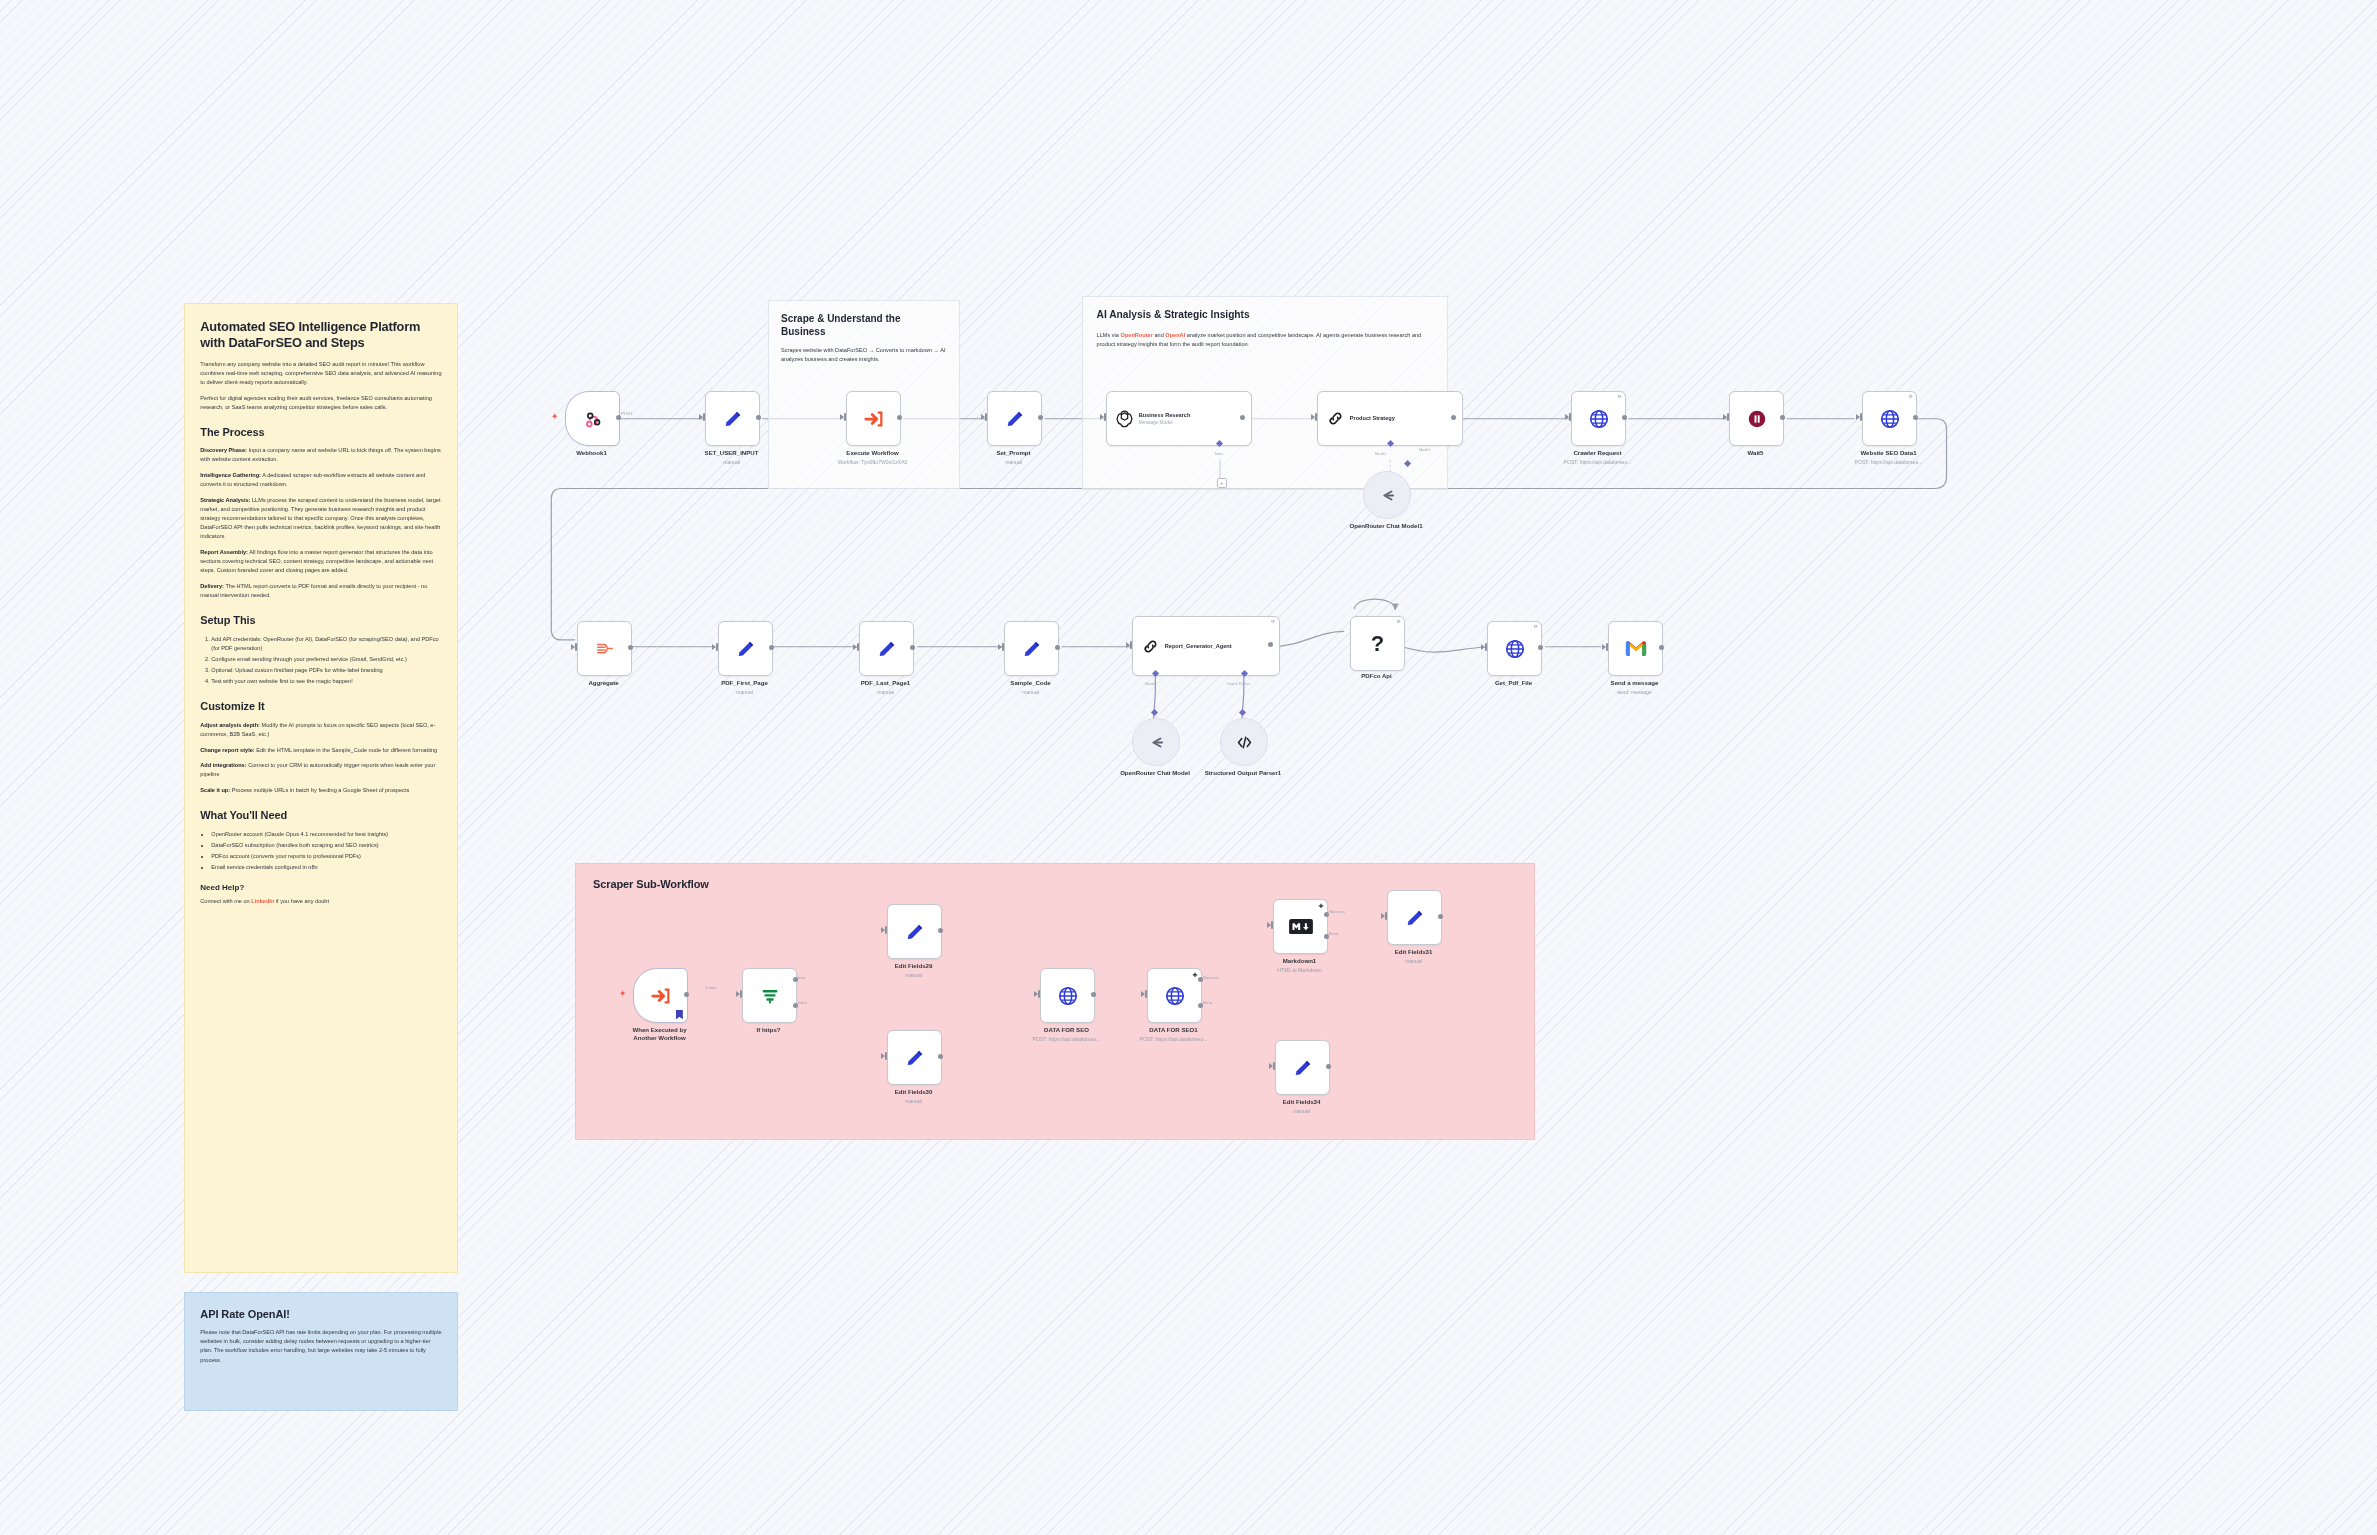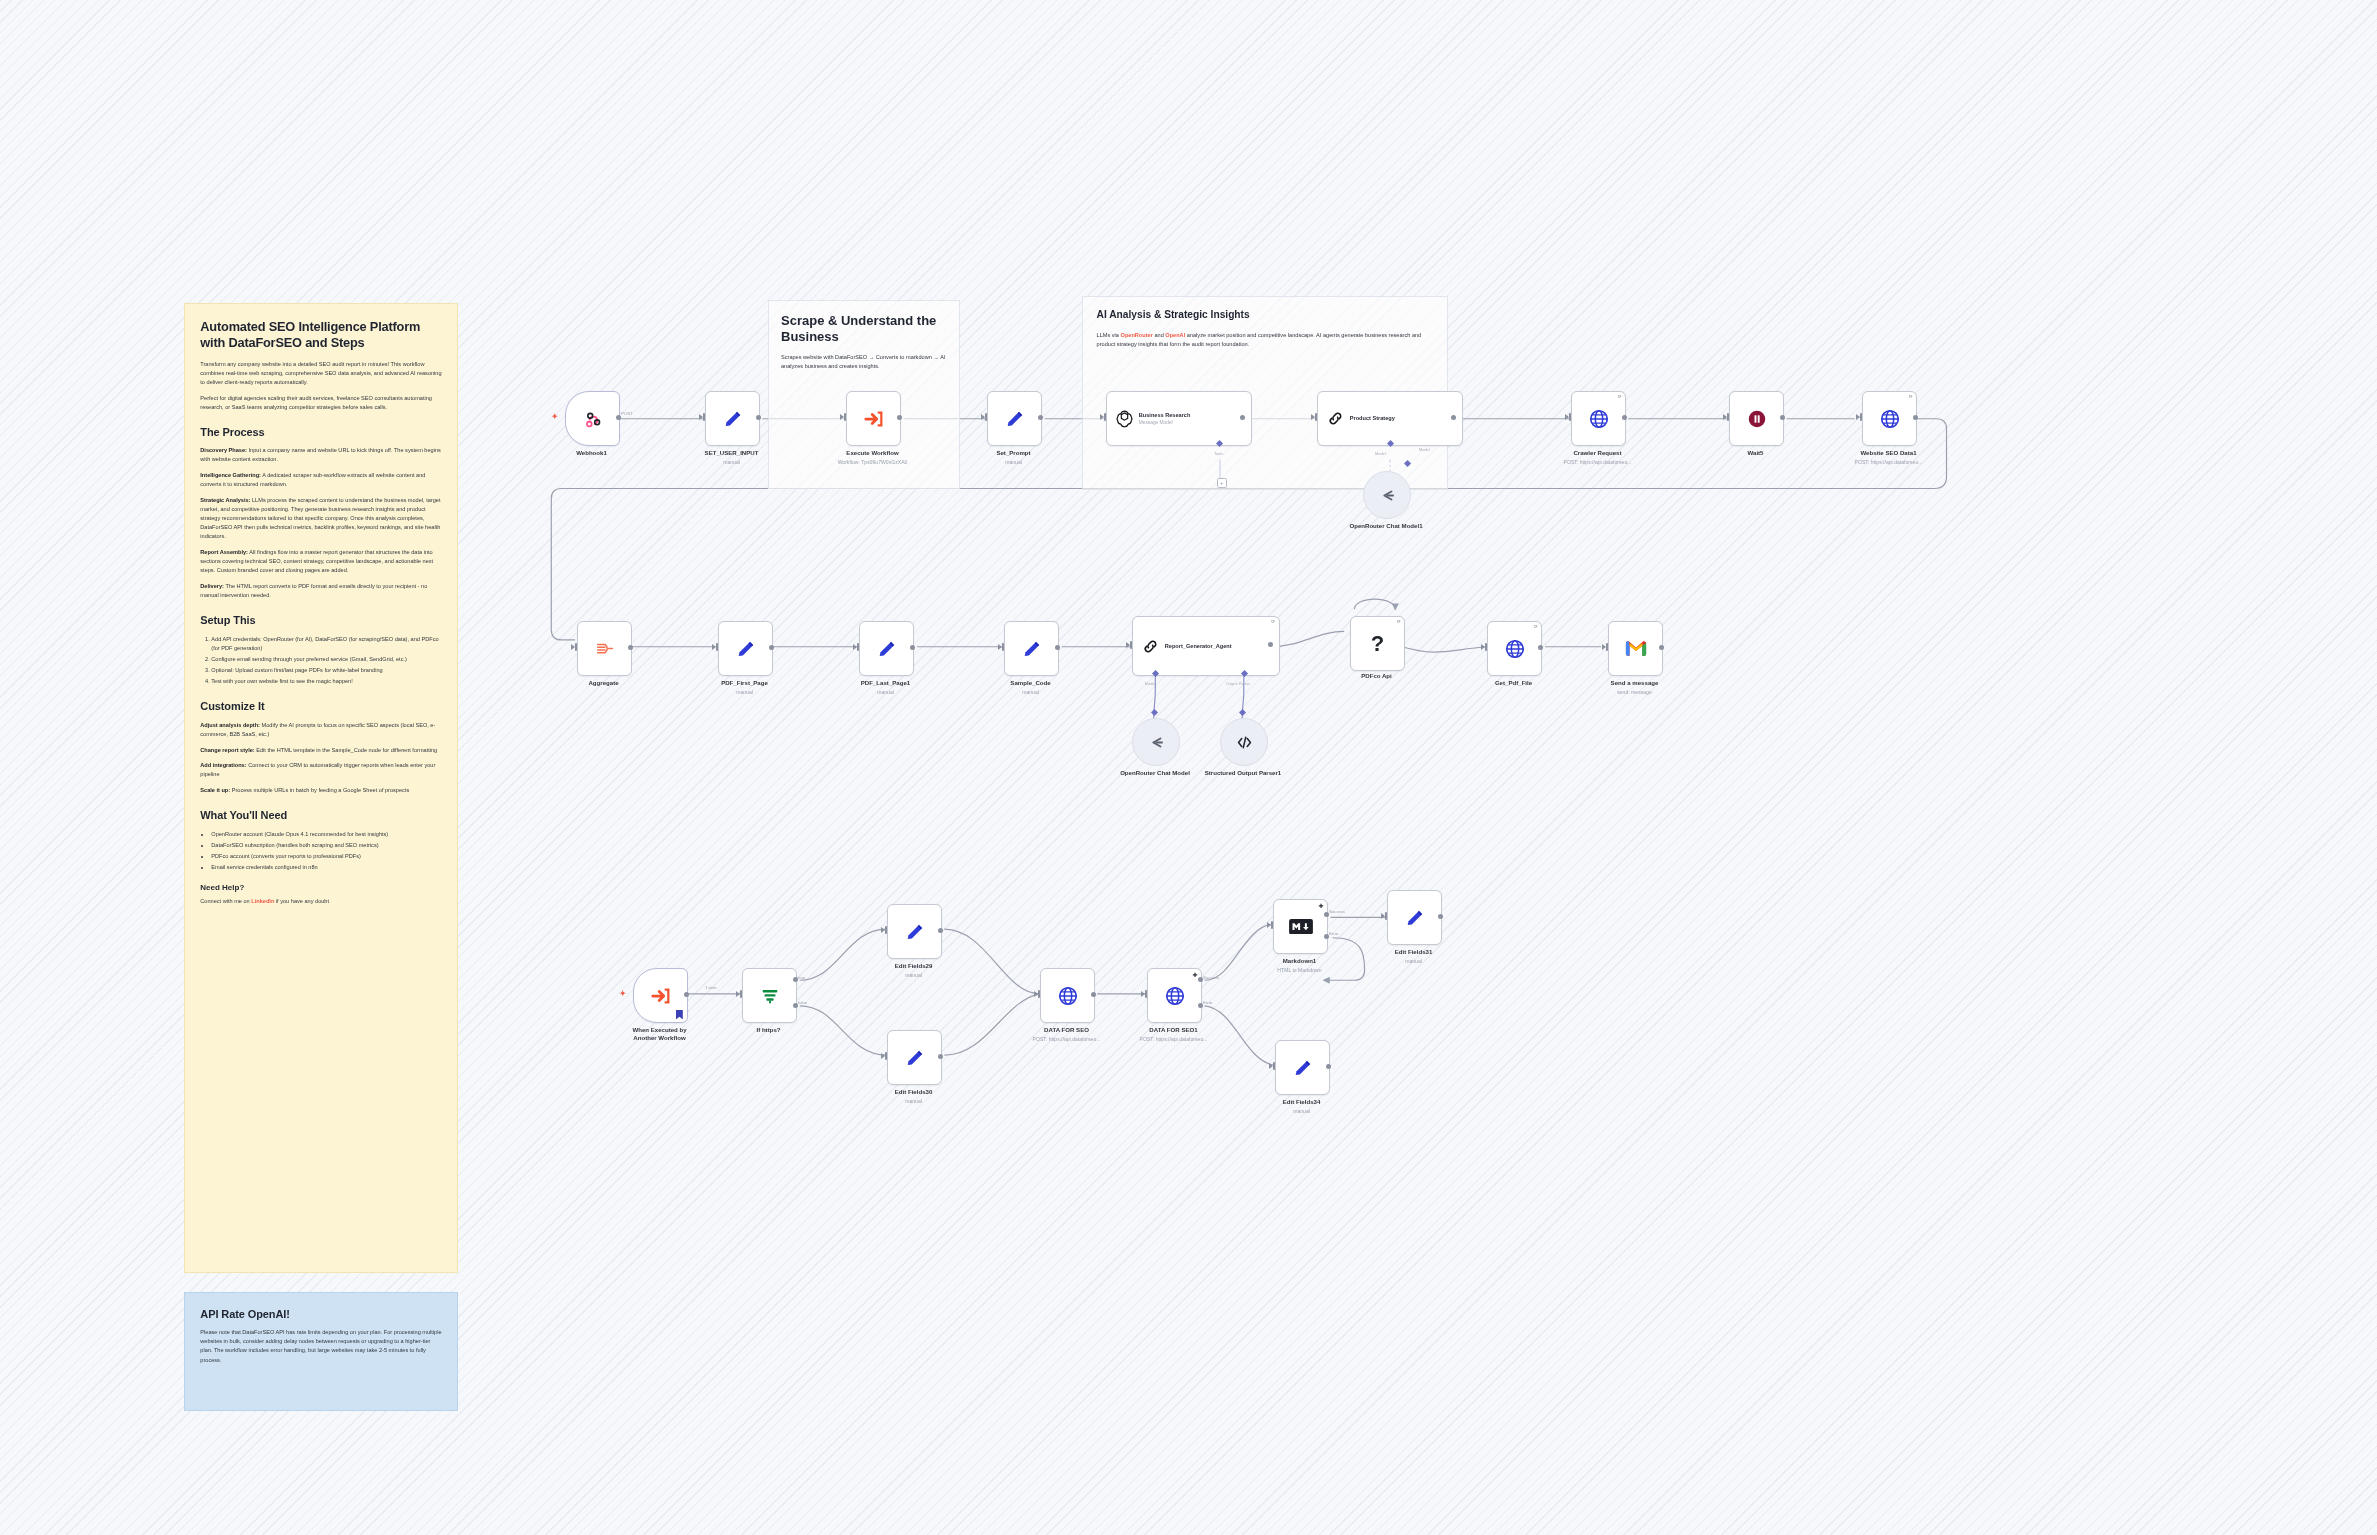--- a/index.html
+++ b/index.html
@@ -22,21 +22,21 @@
   .sticky.pink  {background:#f9d3d6;border:0.9px solid #f2c3c7;}
 
   .sticky h1{font-size:12.8px;line-height:1.22;margin:0 0 9.4px 0;font-weight:bold;color:#1f2430;letter-spacing:-0.2px;}
   .sticky h2{font-size:11px;line-height:1.2;margin:13.6px 0 7.7px 0;font-weight:bold;color:#1f2430;letter-spacing:-0.1px;}
   .sticky h3{font-size:8px;line-height:1.2;margin:10.2px 0 5.1px 0;font-weight:bold;color:#1f2430;}
   .sticky p{font-size:5.6px;line-height:1.62;margin:0 0 6.8px 0;color:#33383f;}
   .sticky ol,.sticky ul{font-size:5.6px;line-height:1.62;margin:0 0 6.8px 0;padding-left:11px;color:#33383f;}
   .sticky li{margin-bottom:2.1px;}
   .sticky b{font-weight:bold;color:#1a1d24;}
   .sticky .lnk{color:#f05a47;font-weight:bold;}
-  .sticky .ttl-sm{font-size:13px;font-weight:bold;color:#1f2430;margin:0 0 7.7px 0;line-height:1.25;}
+  .sticky .ttl-sm{font-size:10px;font-weight:bold;color:#1f2430;margin:0 0 7.7px 0;line-height:1.25;}
   .sticky .ttl-md{font-size:10.2px;font-weight:bold;color:#1f2430;margin:0 0 9.4px 0;line-height:1.25;}
 
   
   .node{position:absolute;box-sizing:border-box;}
   .nbox{
     background:#ffffff;border:0.9px solid #c5c9d2;border-radius:6px;
     width:100%;height:100%;display:flex;align-items:center;justify-content:center;
     box-shadow:0 0.9px 1.3px rgba(20,25,40,0.06);position:relative;
   }
   .nbox.round-l{border-top-left-radius:24px;border-bottom-left-radius:24px;}
@@ -180,20 +180,23 @@
   </div>
 
   <div class="sticky plain" style="left:1082px;top:296px;width:366px;height:194px;padding:12px 13.6px;">
     <div class="ttl-md">AI Analysis &amp; Strategic Insights</div>
     <p>
       <span>LLMs via </span><span class="lnk">OpenRouter</span><span> and </span><span class="lnk">OpenAI</span><span> analyze market position and competitive landscape. AI agents generate business research and product strategy insights that form the audit report foundation.</span>
     </p>
   </div>
 
 
+  <div class="sticky pink" style="left:575px;top:863px;width:960px;height:277px;padding:13.6px 17px;">
+    <h2 style="margin-top:0;">Scraper Sub-Workflow</h2>
+  </div>
 
   <div class="node" style="left:565px;top:391px;width:53px;height:53px;">
     <div class="nbox round-l trig">
       <span class="icon">
         <svg width="22" height="22" viewBox="0 0 24 24">
             <path d="M8.5 13.5a4 4 0 1 1 4.6 3.9" fill="none" stroke="#ff4f8b" stroke-width="2.1"></path>
             <circle cx="9" cy="8.5" r="2.6" fill="none" stroke="#20242b" stroke-width="1.8"></circle>
             <circle cx="16.5" cy="15.5" r="2.6" fill="none" stroke="#20242b" stroke-width="1.8"></circle>
             <circle cx="8" cy="17.5" r="2.6" fill="none" stroke="#ff4f8b" stroke-width="1.8"></circle>
           </svg>

